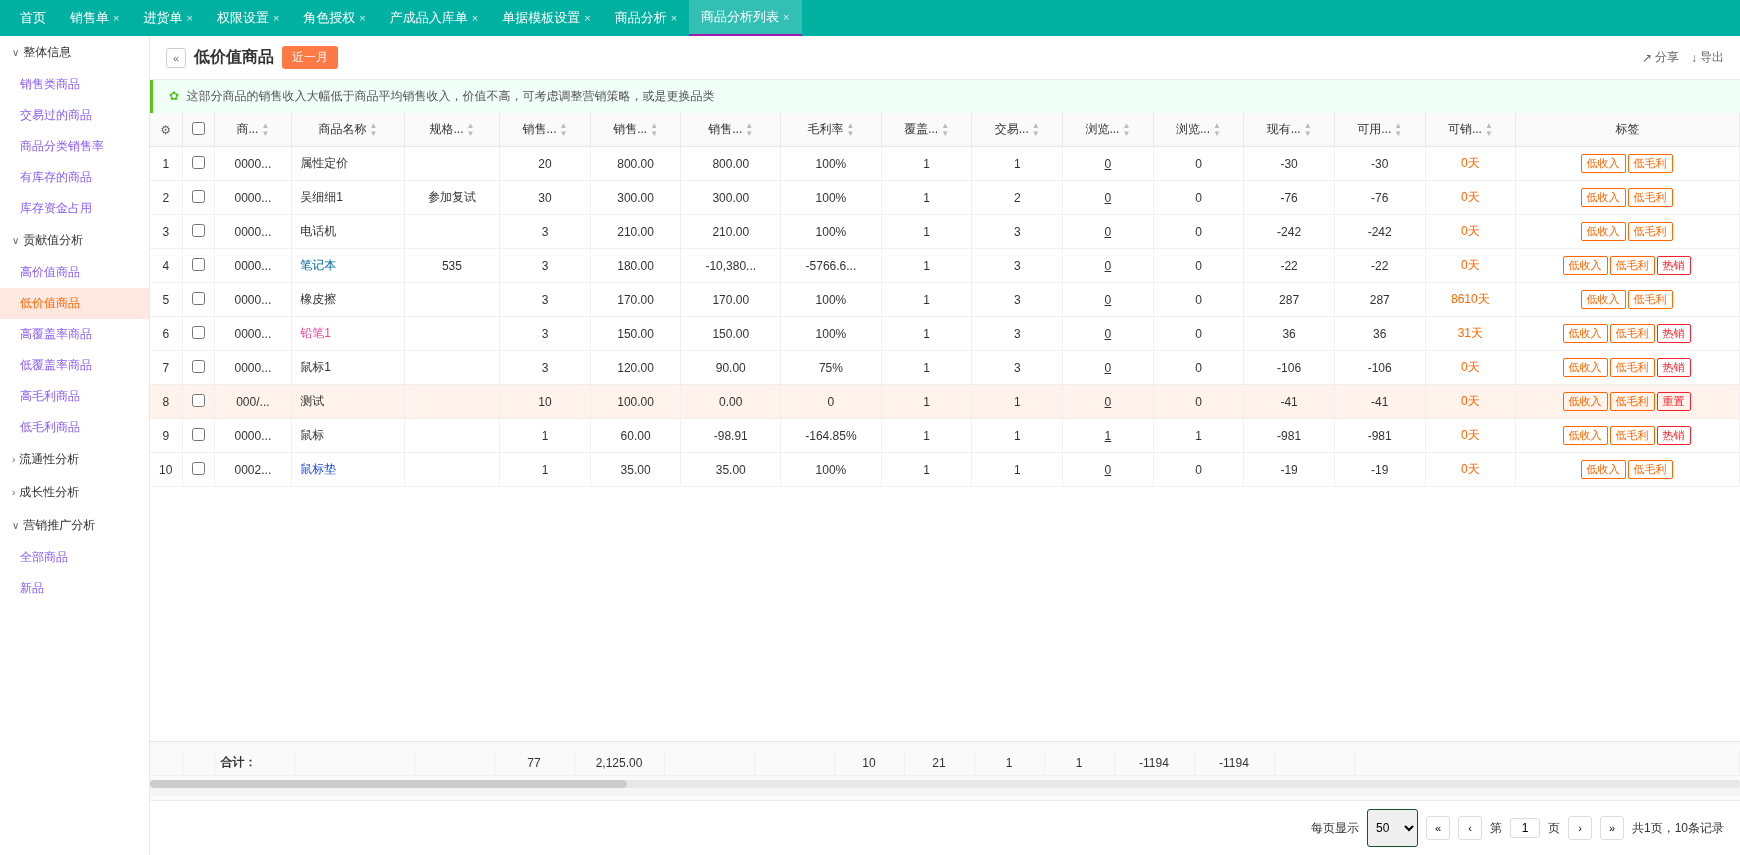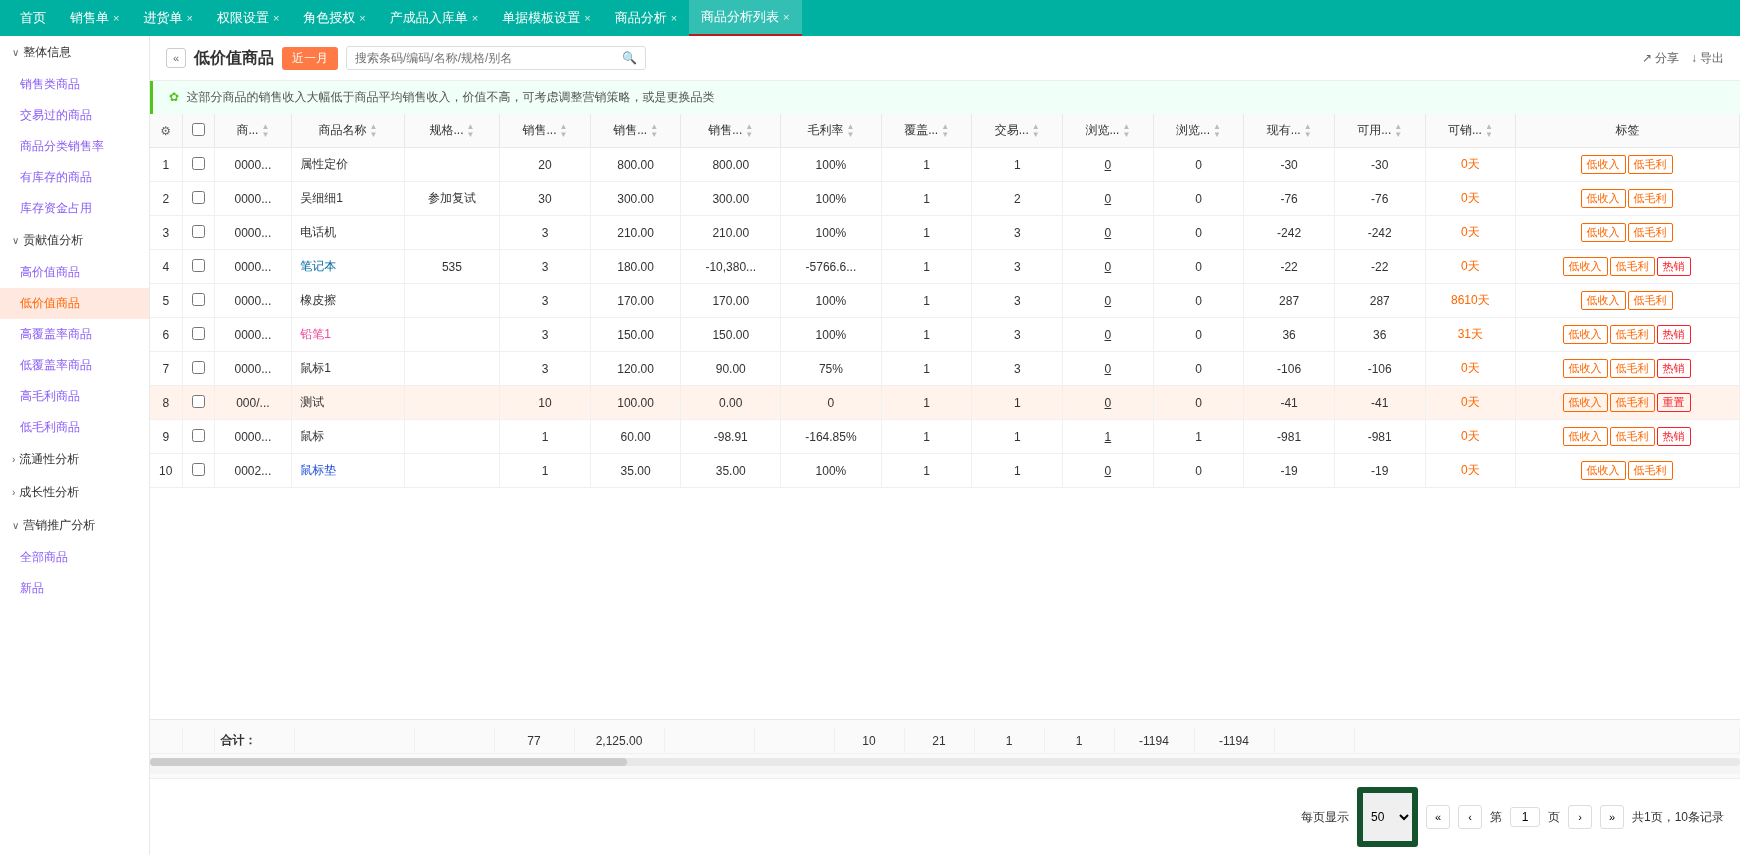--- a/index.html
+++ b/index.html
@@ -17,21 +17,21 @@
     .nav-item {
       color: #fff;
       padding: 0 12px;
       height: 36px;
       display: flex;
       align-items: center;
       cursor: pointer;
       white-space: nowrap;
       font-size: 13px;
     }
-    .nav-item.active { background: rgba(255,255,255,0.2); border-bottom: 2px solid #b91c1c; }
+    .nav-item.active { background: rgba(255,255,255,0.2); border-bottom: 2px solid #a21caf; }
     .nav-item .close-btn { margin-left: 4px; font-size: 11px; opacity: 0.8; }
     
     
     .main-layout {
       display: flex;
       height: calc(100vh - 36px);
       overflow: hidden;
     }
     
     
@@ -199,23 +199,23 @@
       padding: 8px 16px;
       display: flex;
       align-items: center;
       justify-content: flex-end;
       gap: 8px;
       background: #fff;
       border-top: 1px solid #eee;
       font-size: 12px;
     }
     .page-size-select {
-      border: 6px solid #14532d;
+      border: 1px solid #14532d;
       border-radius: 3px;
-      padding: 16px 4px;
+      padding: 10px 4px;
       font-size: 12px;
     }
     .page-btn {
       width: 24px;
       height: 24px;
       border: 1px solid #ddd;
       border-radius: 3px;
       background: #fff;
       cursor: pointer;
       display: flex;
@@ -380,24 +380,20 @@
   <div class="content-area">
 
     <div class="content-header">
       <div class="collapse-btn">
         <span>«</span>
       </div>
       <span class="page-title">低价值商品</span>
       <button class="filter-btn">
         <span>近一月</span>
       </button>
-      <div class="search-box">
-        <input type="text" placeholder="搜索条码/编码/名称/规格/别名" style="">
-        <span class="search-icon">🔍</span>
-      </div>
       <div class="header-right">
         <div class="action-btn">
           <span>↗</span>
           <span>分享</span>
         </div>
         <div class="action-btn">
           <span>↓</span>
           <span>导出</span>
         </div>
       </div>

